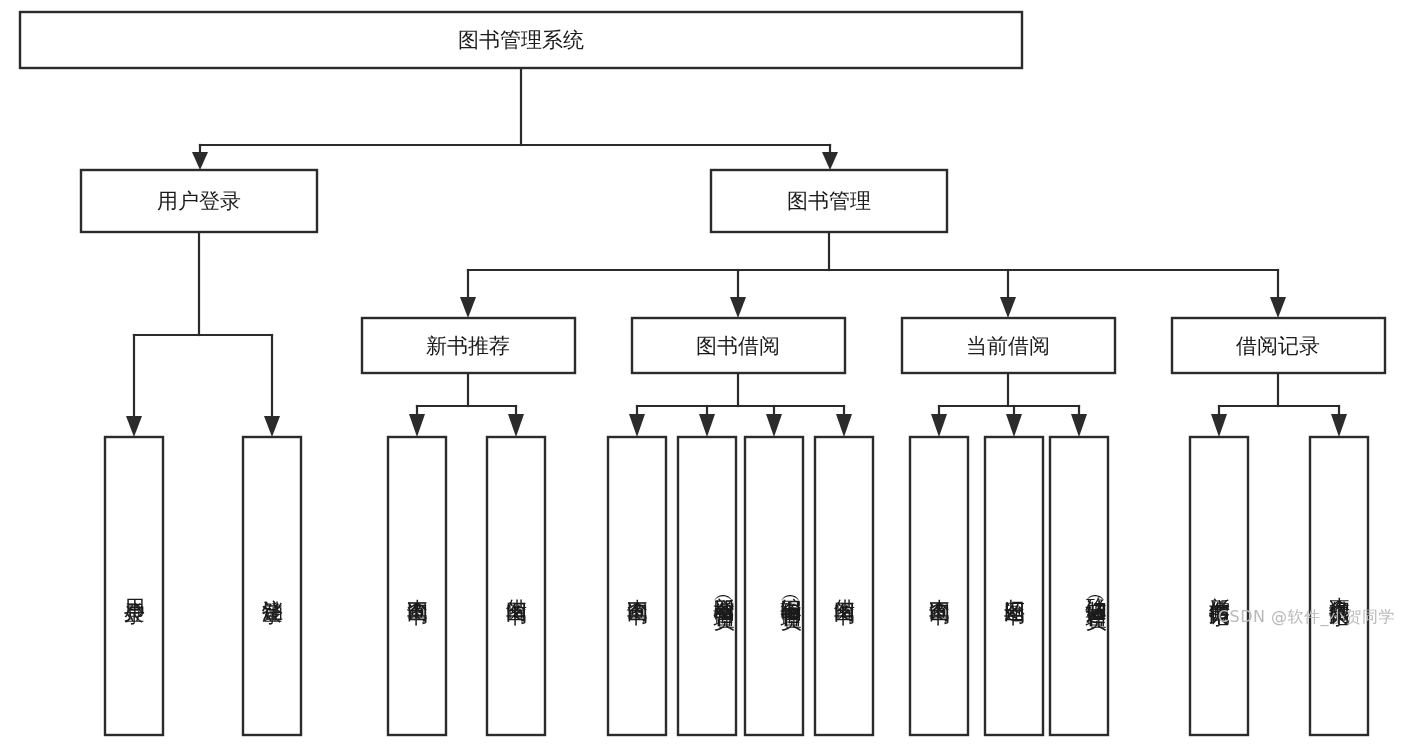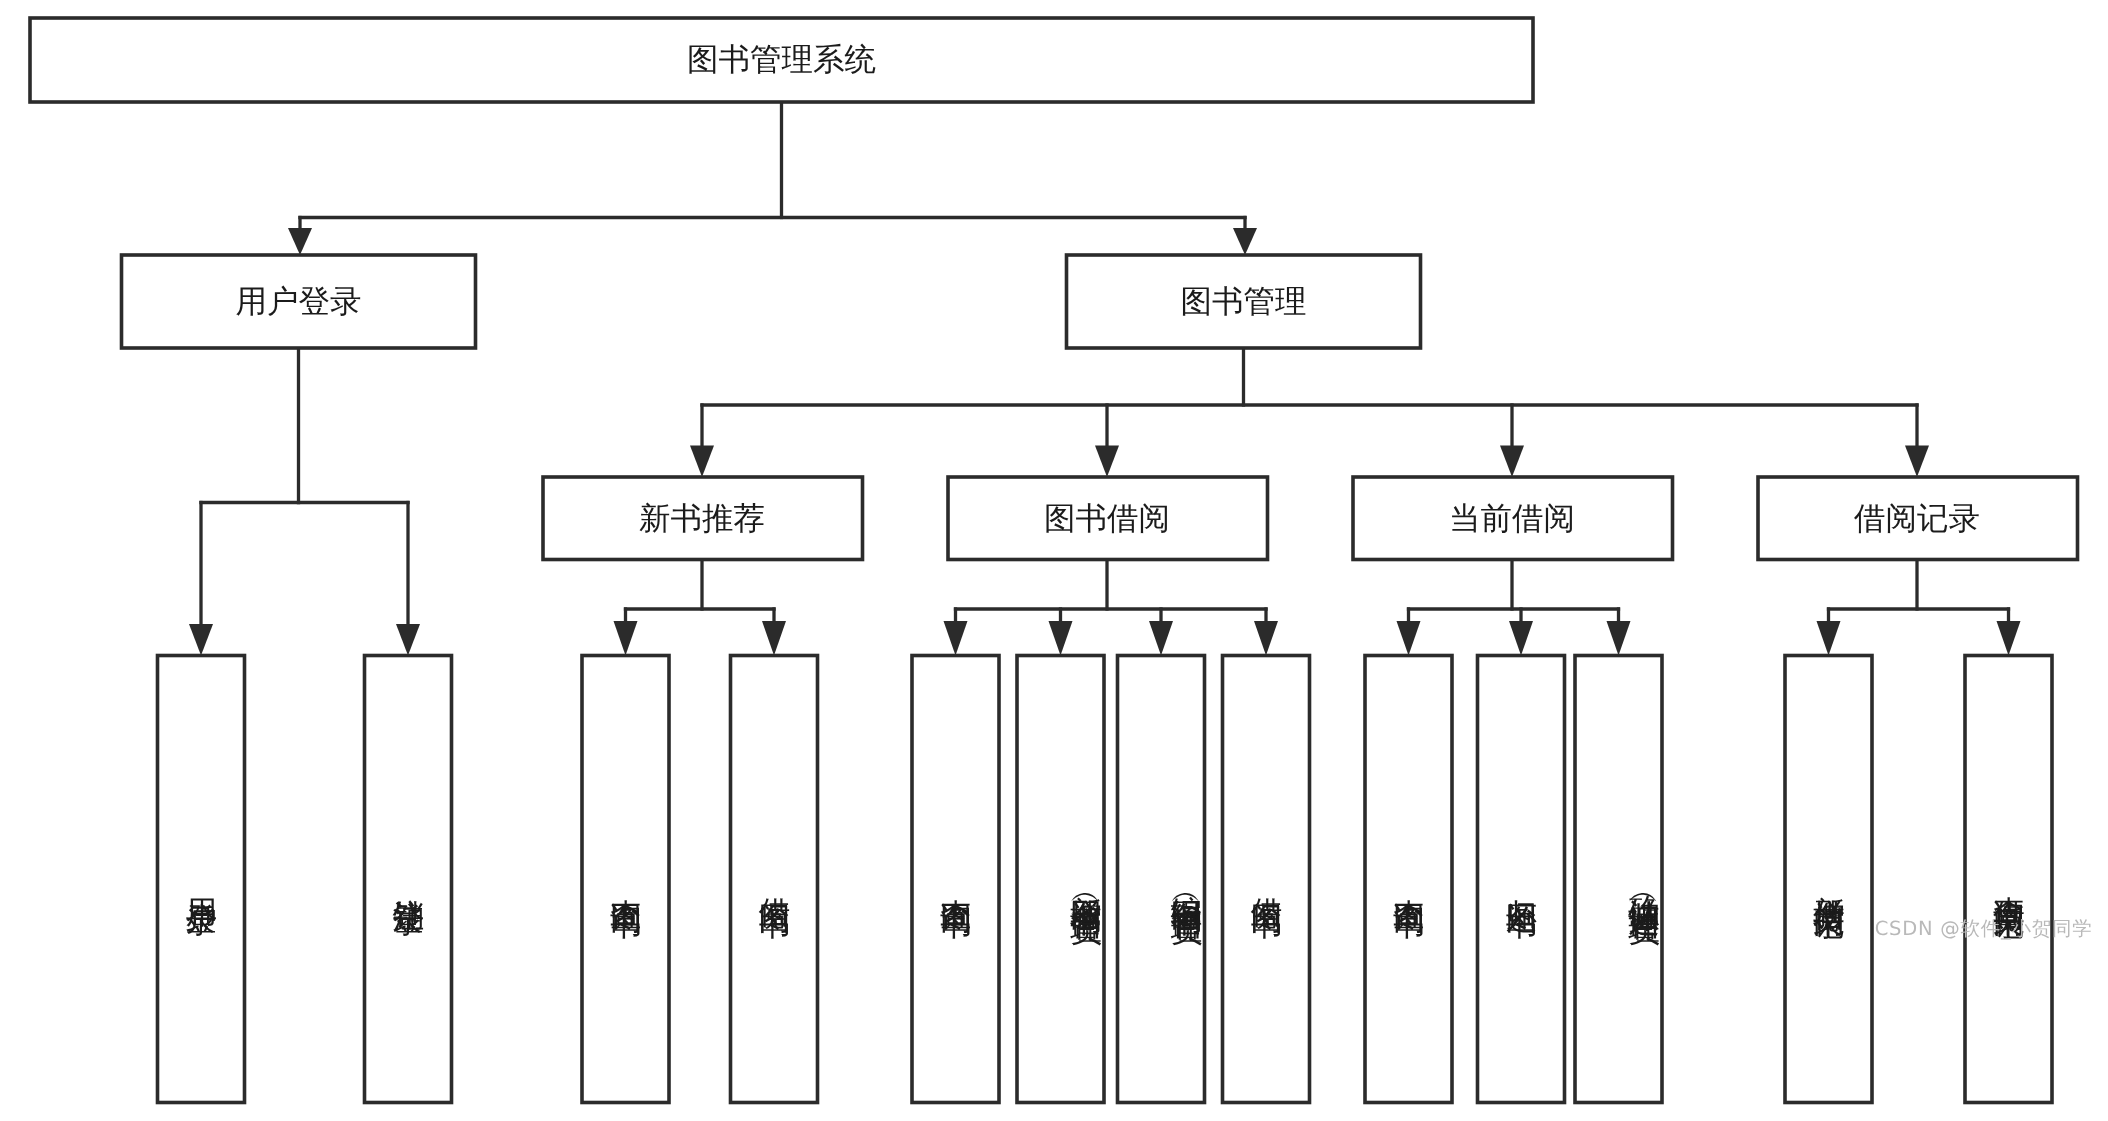--- a/index.html
+++ b/index.html
@@ -62,21 +62,21 @@
     justify-content: center;
     white-space: nowrap;
     pointer-events: none;
     user-select: none;
   }
   .watermark {
     position: absolute;
     right: 10px;
     bottom: 4px;
     font-family: "DejaVu Sans", "Liberation Sans", sans-serif;
-    font-size: 13px;
+    font-size: 16px;
     color: #b9b9b9;
     white-space: nowrap;
     letter-spacing: 0.5px;
   }
 </style>
 </head>
 <body>
 
 <div id="diagram-root">
 

